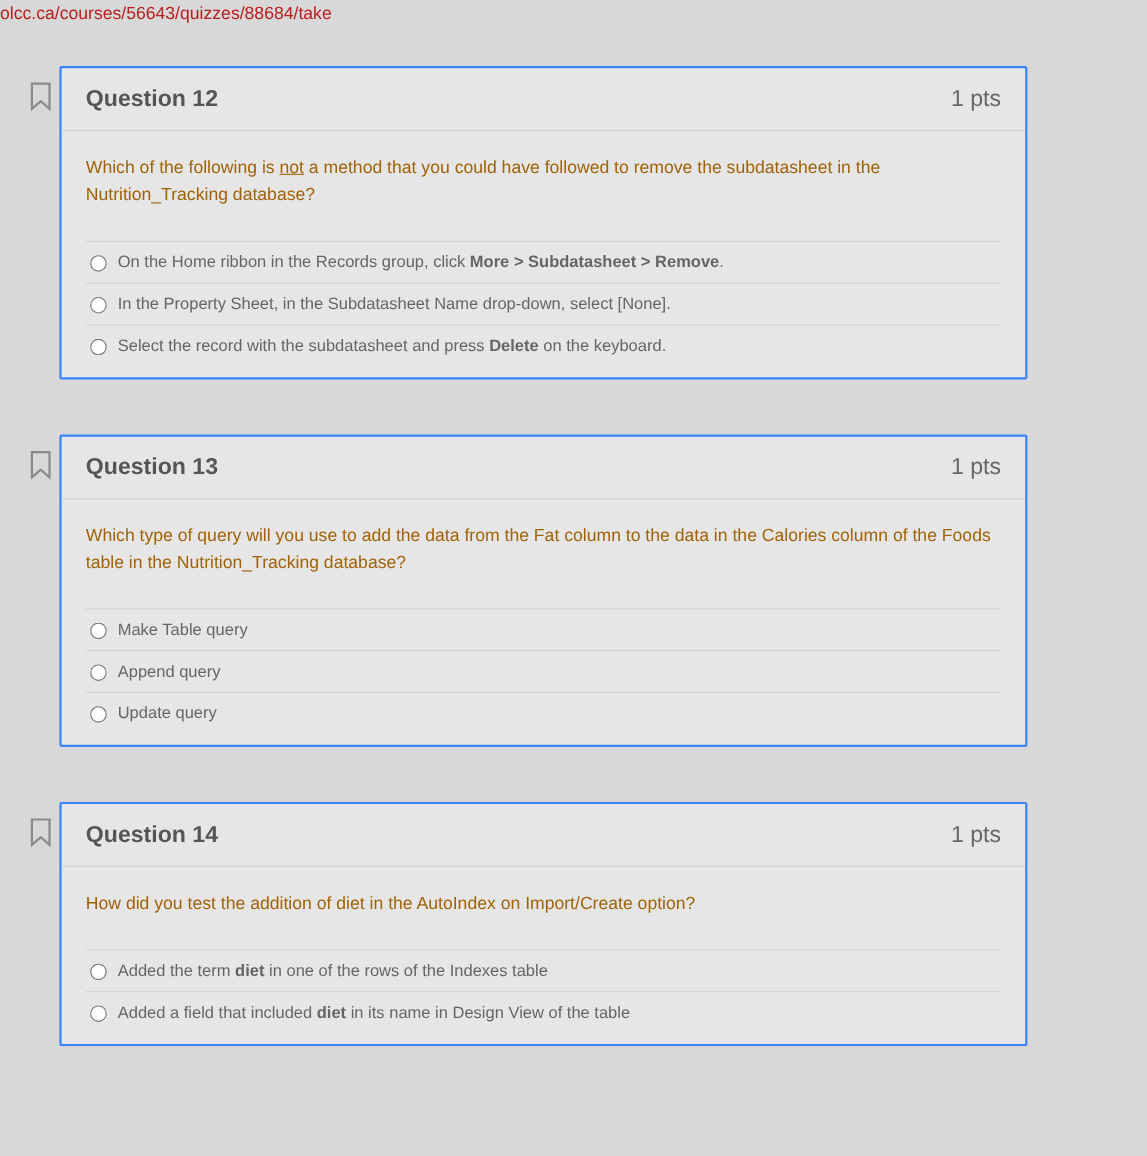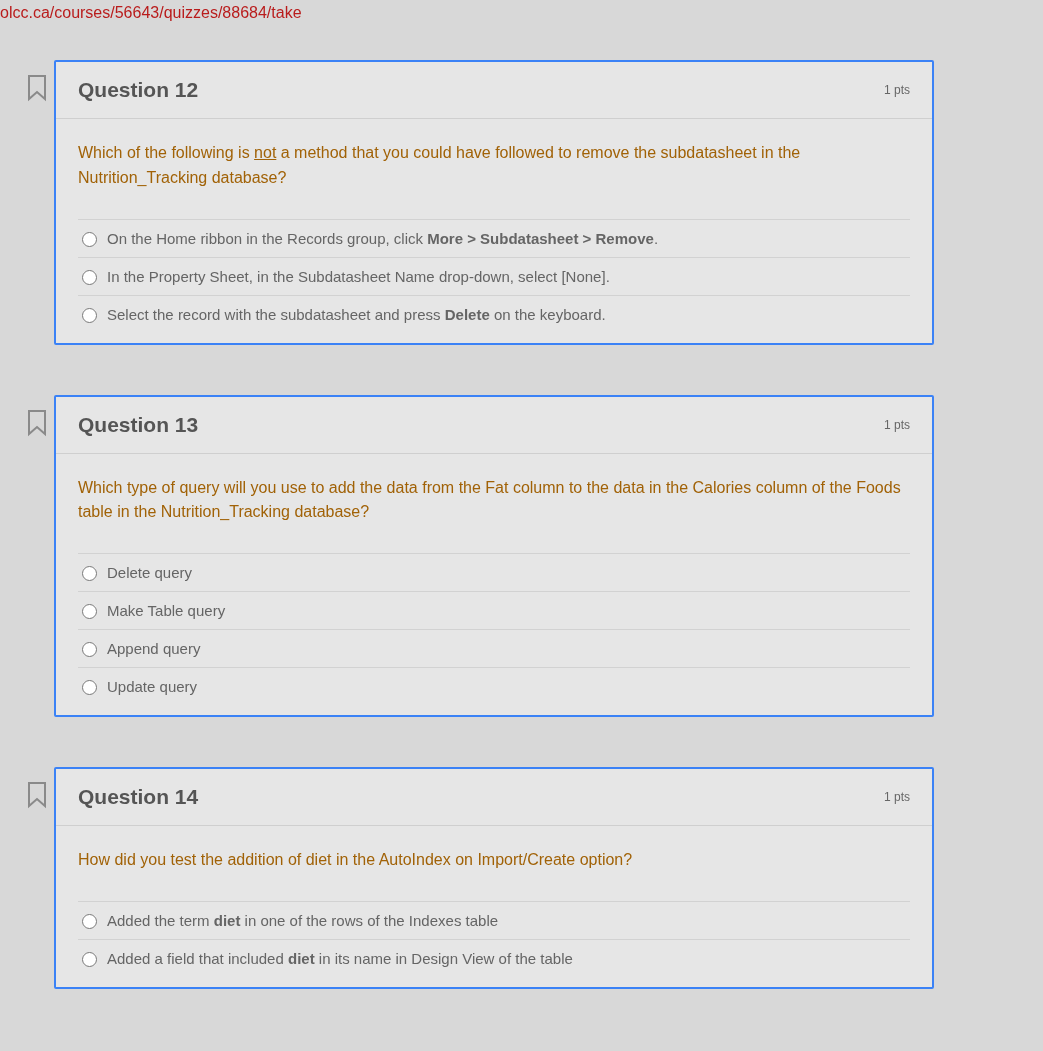--- a/index.html
+++ b/index.html
@@ -45,21 +45,21 @@
     align-items: center;
     padding: 16px 22px;
     border-bottom: 1px solid #cfcfcf;
   }
   .q-title {
     font-size: 21px;
     font-weight: 700;
     color: #555;
   }
   .q-points {
-    font-size: 12px;
+    font-size: 21px;
     color: #666;
   }
   .card-body {
     padding: 22px 22px 10px 22px;
   }
   .prompt {
     font-size: 16px;
     line-height: 1.55;
     color: #a16207;
     margin-bottom: 28px;
@@ -129,24 +129,20 @@
     <div class="card">
       <div class="card-header">
         <div class="q-title">Question 13</div>
         <div class="q-points">1 pts</div>
       </div>
       <div class="card-body">
         <div class="prompt">Which type of query will you use to add the data from the Fat column to the data in the Calories column of the Foods table in the Nutrition_Tracking database?</div>
         <div class="options">
           <label class="option">
             <input type="radio" name="q13" style="">
-            <span>Delete query</span>
-          </label>
-          <label class="option">
-            <input type="radio" name="q13" style="">
             <span>Make Table query</span>
           </label>
           <label class="option">
             <input type="radio" name="q13" style="">
             <span>Append query</span>
           </label>
           <label class="option">
             <input type="radio" name="q13" style="">
             <span>Update query</span>
           </label>

